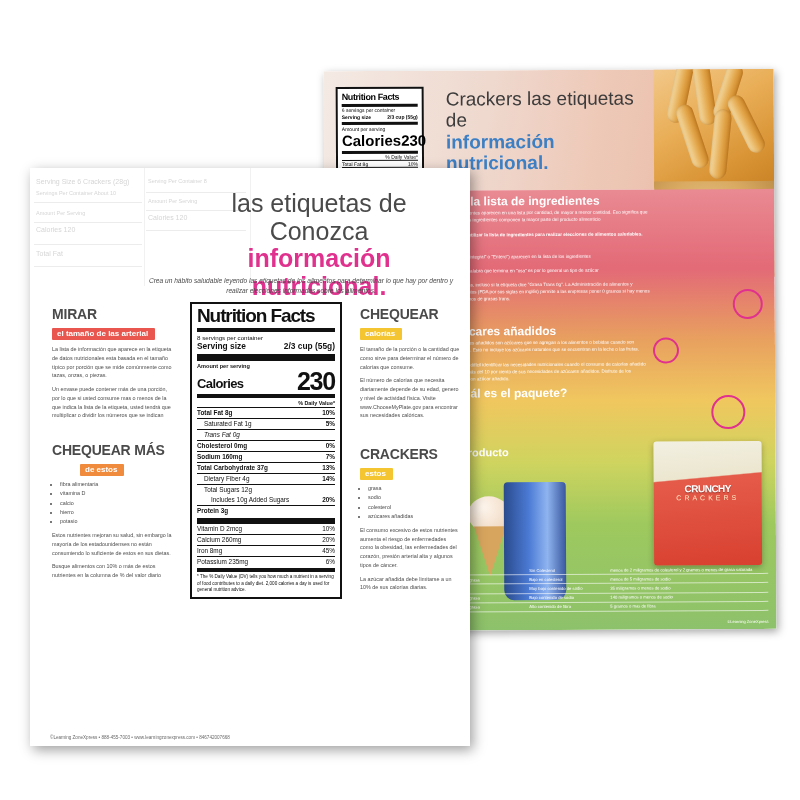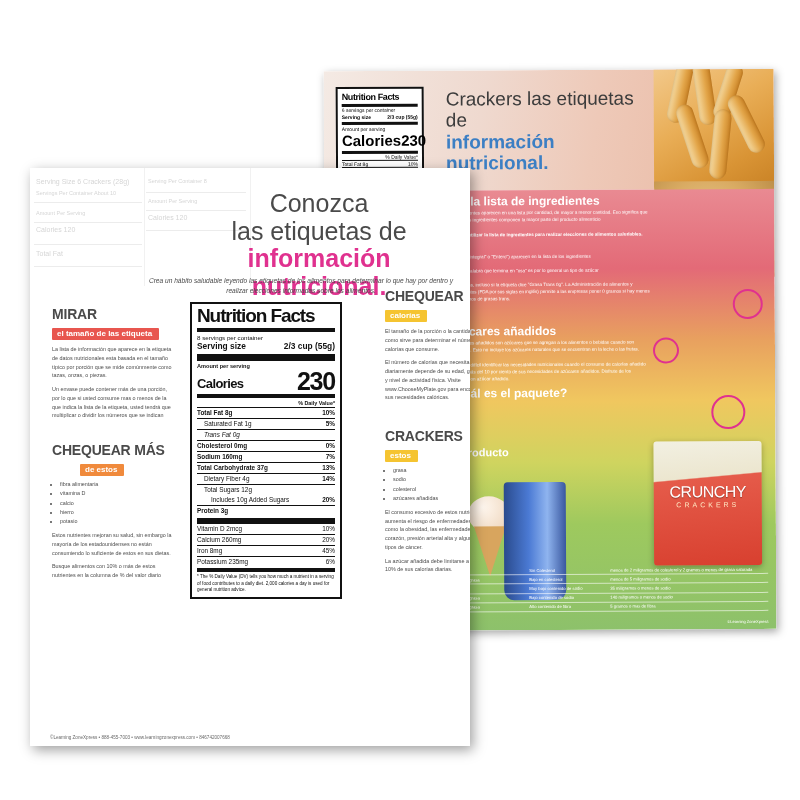--- a/index.html
+++ b/index.html
@@ -78,21 +78,21 @@
     position: absolute; left: 122px; right: 124px;
     font-size: 4.6px; line-height: 1.5; color: #fff;
   }
   .bp-bullet { position: absolute; left: 122px; right: 124px; font-size: 4.6px; line-height: 1.5; color:#fff; }
   .bp-crackers-box {
     position: absolute; right: 14px; top: 252px; width: 108px; height: 124px;
     background: linear-gradient(175deg,#f2f0e2 0%,#ece6cf 30%,#e55b4a 31%,#d8402f 100%);
     border-radius: 3px; box-shadow: 0 2px 6px rgba(0,0,0,.3);
     color: #fff; text-align: center;
   }
-  .bp-crackers-box .cb-t { margin-top: 42px; font-size: 16px; font-weight: normal; letter-spacing: -.5px; color:#fff; text-shadow: 0 1px 1px rgba(0,0,0,.35); }
+  .bp-crackers-box .cb-t { margin-top: 42px; font-size: 10px; font-weight: bold; letter-spacing: -.5px; color:#fff; text-shadow: 0 1px 1px rgba(0,0,0,.35); }
   .bp-crackers-box .cb-s { font-size: 7px; letter-spacing: 3px; color:#ffe9c4; }
   .bp-circ {
     position: absolute; border: 2.5px solid #e0318f; border-radius: 50%;
   }
   .bp-ice {
     position: absolute; left: 128px; top: 300px; width: 70px; height: 110px;
   }
   .bp-cup {
     position: absolute; left: 178px; top: 292px; width: 62px; height: 118px;
     background: linear-gradient(90deg,#2a4b8d,#4b7ad4 40%,#8fb4ef 70%,#39579f);
@@ -129,21 +129,21 @@
   }
   .fp-title .hl { color: #e0318f; font-weight: bold; }
   .fp-sub {
     position: absolute; left: 112px; top: 108px; width: 318px;
     text-align: center; font-size: 6.6px; font-style: italic; color: #4a4a4a; line-height: 1.45;
   }
 
   .col { position: absolute; }
   #col-left  { left: 22px;  top: 138px; width: 122px; }
   #col-mid   { left: 160px; top: 134px; width: 152px; }
-  #col-right { left: 330px; top: 120px; width: 100px; margin-left: 25px; }
+  #col-right { left: 330px; top: 138px; width: 100px; }
 
   .sec-head { font-size: 14px; font-weight: bold; color: #4a4a4a; letter-spacing: -.2px; }
   .ribbon {
     display: inline-block; color: #fff; font-size: 8px; font-weight: bold;
     padding: 1.5px 7px 2px 5px; margin-top: 2px; border-radius: 1px;
   }
   .rb-red { background: #e8564f; }
   .rb-orange { background: #f08a3c; margin-left: 28px; }
   .rb-yellow { background: #f5c431; }
   .body-txt { font-size: 5.4px; line-height: 1.62; color: #4d4d4d; margin-top: 5px; }
@@ -299,29 +299,29 @@
       <div class="g-rule" style="left:4px; top:76px; width:108px;"></div>
       <div class="g-rule" style="left:4px; top:98px; width:108px;"></div>
       <div class="g-rule" style="left:116px; top:24px; width:100px;"></div>
       <div class="g-rule" style="left:116px; top:42px; width:100px;"></div>
       <div class="g-rule" style="left:116px; top:62px; width:100px;"></div>
       <div class="g-col" style="left:114px;"></div>
       <div class="g-col" style="left:220px;"></div>
     </div>
 
     <div class="fp-title">
+      <div>las etiquetas de</div>
       <div>Conozca</div>
-      <div>las etiquetas de</div>
       <div class="hl">información nutricional.</div>
     </div>
     <div class="fp-sub">Crea un hábito saludable leyendo las etiquetas de los alimentos para determinar lo que hay por dentro y realizar elecciones informadas sobre los alimentos.</div>
 
     <div class="col" id="col-left">
       <div class="sec-head">MIRAR</div>
-      <div class="ribbon rb-red">el tamaño de las etiqueta</div>
+      <div class="ribbon rb-red">el tamaño de las arterial</div>
       <div class="body-txt">La lista de información que aparece en la etiqueta de datos nutricionales esta basada en el tamaño típico por porción que se mide comúnmente como tazas, onzas, o piezas.</div>
       <div class="body-txt">Un envase puede contener más de una porción, por lo que si usted consume mas o menos de la que indica la lista de la etiqueta, usted tendrá que multiplicar o dividir los números que se indican</div>
 
       <div style="height:22px;"></div>
 
       <div class="sec-head">CHEQUEAR MÁS</div>
       <div class="ribbon rb-orange">de estos</div>
       <ul class="bullets">
         <li>fibra alimentaria</li>
         <li>vitamina D</li>

